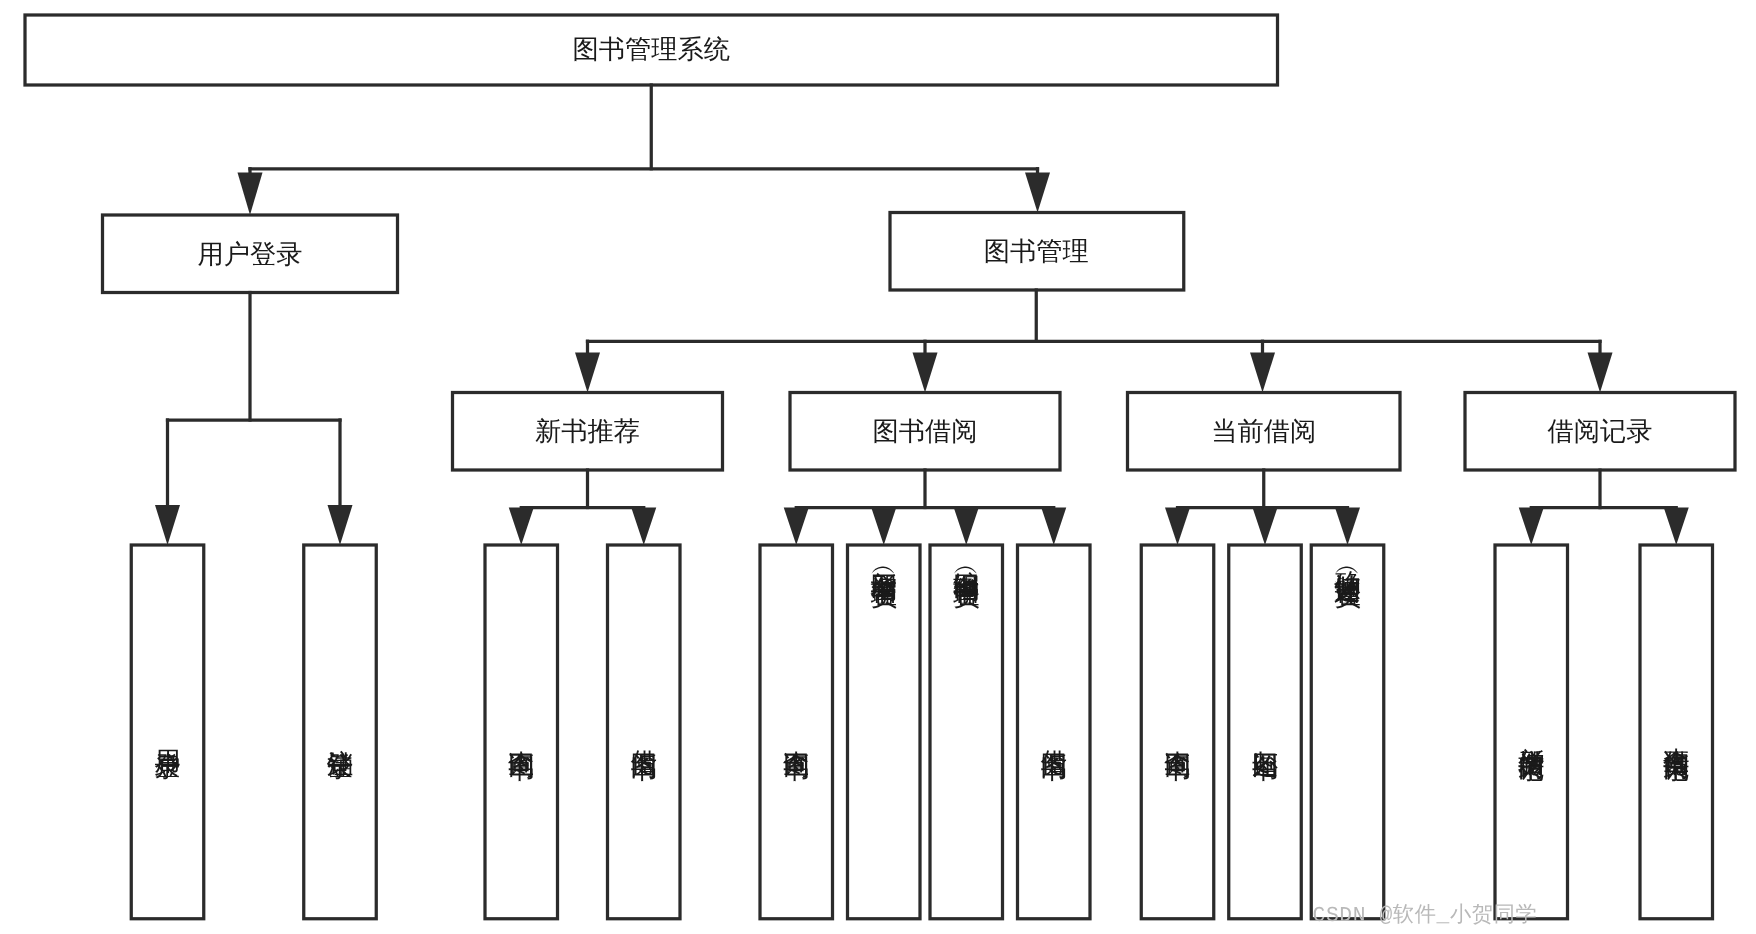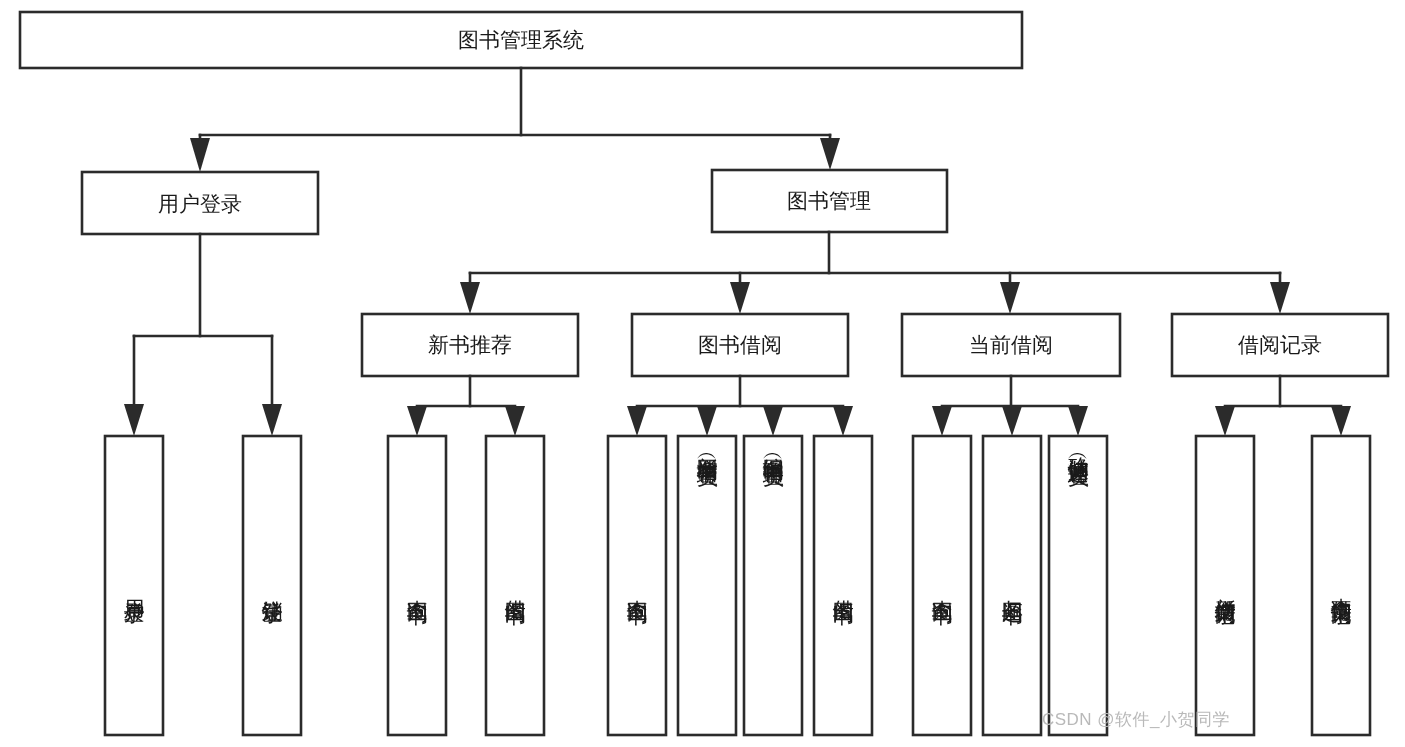--- a/index.html
+++ b/index.html
@@ -63,22 +63,22 @@
     font-size: 21px;
     line-height: 1.06;
     letter-spacing: 1.5px;
     color: #1a1a1a;
     white-space: nowrap;
     text-align: center;
   }
   .watermark {
     position: absolute;
     right: 8px;
-    bottom: 16px;
-    font-family: Liberation Sans, sans-serif;
+    bottom: 4px;
+    font-family: Liberation Mono, monospace;
     font-size: 17px;
     color: #b9b9b9;
     white-space: nowrap;
     letter-spacing: 0.5px;
   }
 </style>
 </head>
 <body>
 
 <div id="diagram-root">

